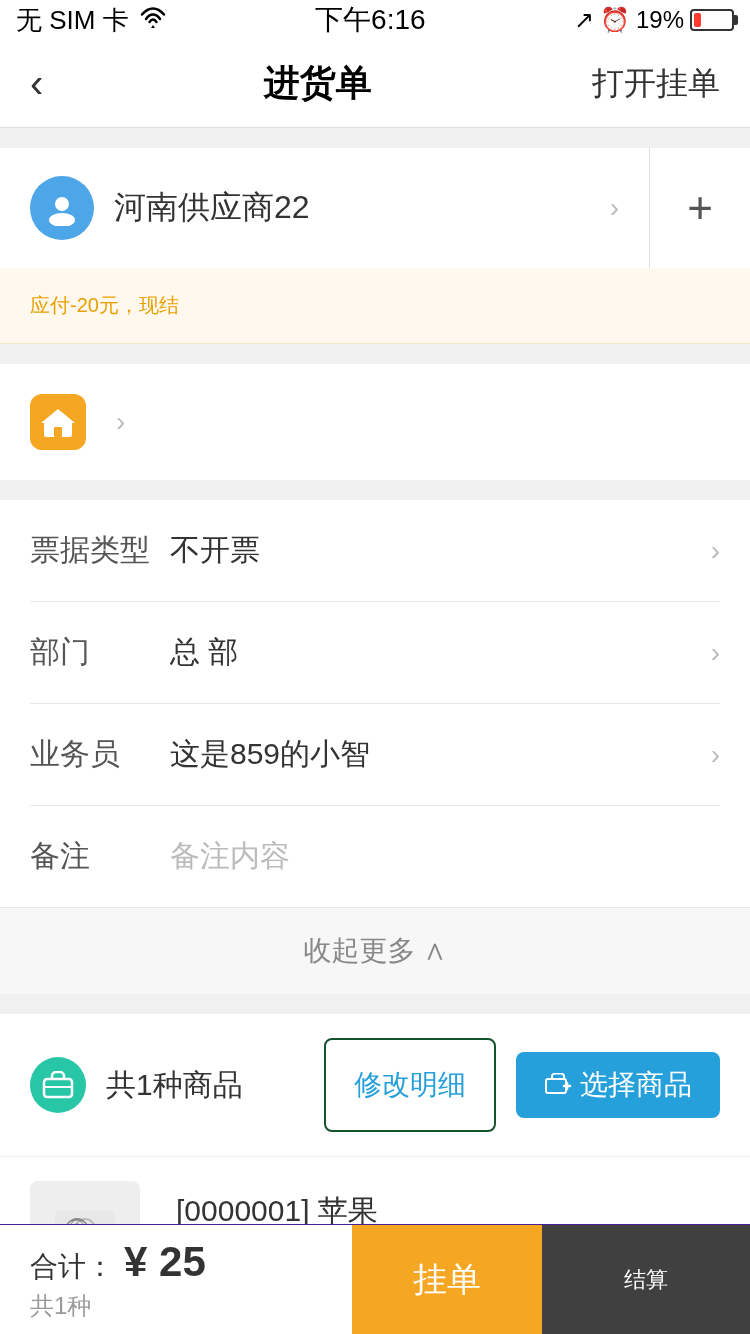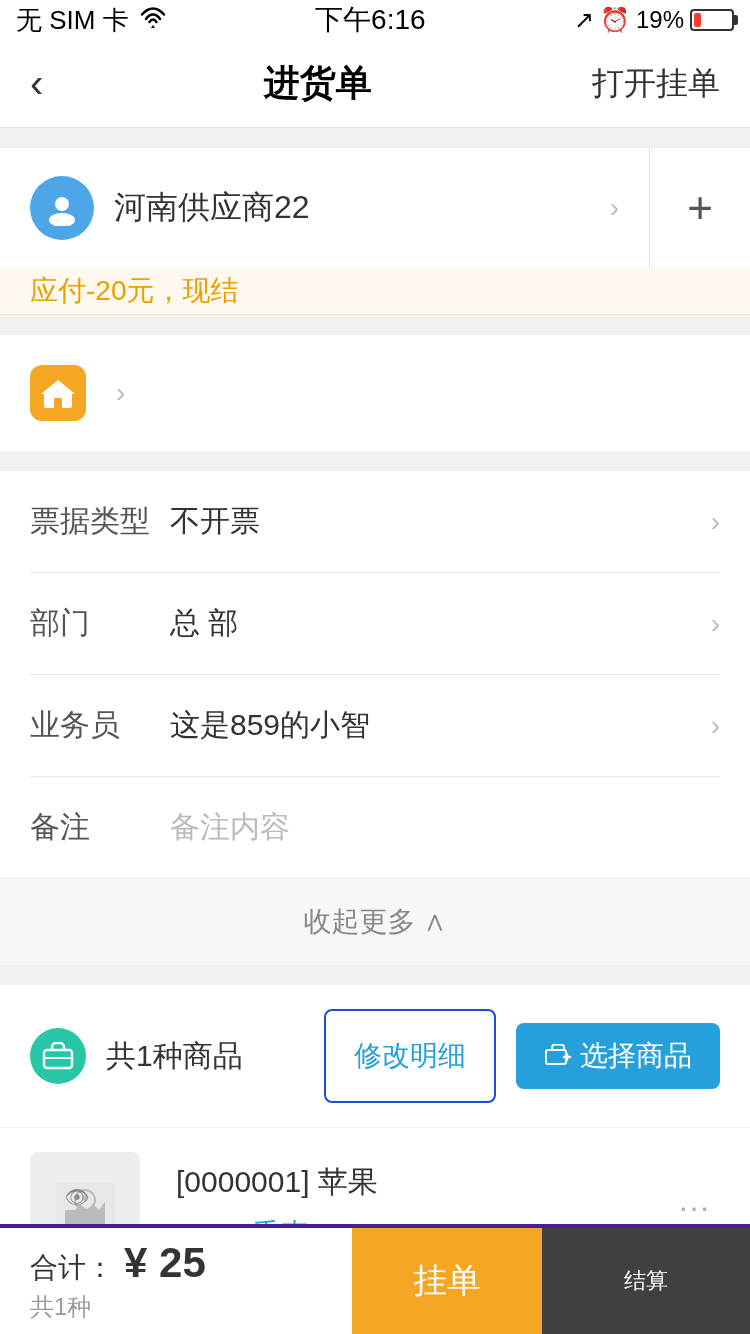--- a/index.html
+++ b/index.html
@@ -76,22 +76,22 @@
     .supplier-name { flex: 1; font-size: 32px; color: #333; }
     .chevron-right { font-size: 28px; color: #bbb; margin-left: 10px; }
     .supplier-add {
       width: 100px; display: flex; align-items: center; justify-content: center;
       padding: 28px 0; font-size: 44px; color: #555;
     }
 
     
     .notice-bar {
       background: #fff8ee;
-      padding: 4px 30px;
-      font-size: 28px;
+      padding: 24px 30px;
+      font-size: 20px;
       color: #e8a000;
       border-bottom: 1px solid #f0e8d0;
     }
 
     
     .row-item {
       background: #fff;
       display: flex;
       align-items: center;
       padding: 30px 30px;
@@ -142,21 +142,21 @@
       padding: 24px 30px;
       gap: 20px;
     }
     .products-icon {
       width: 56px; height: 56px; border-radius: 50%; background: #26c6a6;
       display: flex; align-items: center; justify-content: center;
       flex-shrink: 0;
     }
     .products-count { flex: 1; font-size: 30px; color: #333; }
     .btn-outline {
-      border: 2px solid #1d4ed8; border-radius: 8px;
+      border: 2px solid #14532d; border-radius: 8px;
       padding: 26px 28px; font-size: 28px; color: #26a0da;
       background: #fff; cursor: pointer;
     }
     .btn-blue {
       border: none; border-radius: 8px;
       padding: 14px 28px; font-size: 28px; color: #fff;
       background: #26a0da; cursor: pointer;
       display: flex; align-items: center; gap: 8px;
     }
 
@@ -187,21 +187,21 @@
     }
 
     
     .bottom-bar {
       position: fixed;
       bottom: 0; left: 0;
       width: 750px;
       height: 110px;
       display: flex;
       background: #fff;
-      border-top: 4px solid #4c1d95;
+      border-top: 1px solid #4c1d95;
     }
     .bottom-total {
       flex: 1;
       display: flex;
       flex-direction: column;
       justify-content: center;
       padding: 0 30px;
     }
     .bottom-total-row { display: flex; align-items: baseline; gap: 10px; }
     .bottom-total-label { font-size: 28px; color: #333; }

